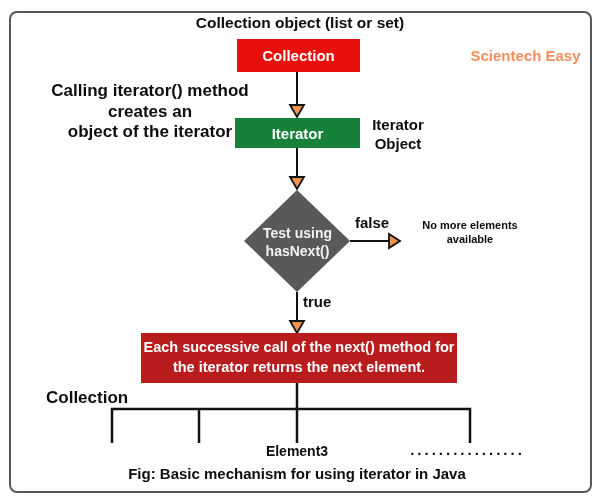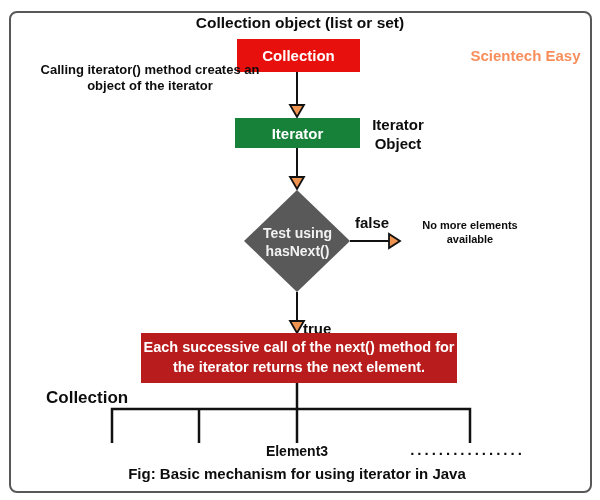--- a/index.html
+++ b/index.html
@@ -9,27 +9,27 @@
            border:2px solid #58585a; border-radius:8px; background:transparent; }
   .svg-layer { position:absolute; left:0; top:0; width:600px; height:500px; }
   .txt { position:absolute; font-weight:bold; color:#0d0d0d; line-height:1.2; }
   .center { text-align:center; }
   .pre { white-space:pre-line; }
   .box { position:absolute; display:flex; align-items:center; justify-content:center;
          color:#ffffff; font-weight:bold; }
   .title        { left:150px; top:14px;  width:300px; font-size:15.5px; }
   .watermark    { left:468px; top:47px;  width:115px; font-size:15px; color:#f78e5b; }
   .collection-box { left:237px; top:39px;  width:123px; height:33px; background:#e8100c; font-size:15px; }
-  .iterator-note  { left:28px;  top:62px;  width:244px; font-size:13px; line-height:1.22; }
+  .iterator-note  { left:28px;  top:81px;  width:244px; font-size:17px; line-height:1.22; }
   .iterator-box   { left:235px; top:118px; width:125px; height:30px; background:#178139; font-size:15px; }
   .iterator-object{ left:361px; top:116px; width:74px;  font-size:15px; line-height:1.25; }
   .diamond-label  { left:245px; top:225px; width:105px; font-size:14px; color:#f2f2f2; line-height:1.25; }
   .false-label    { left:355px; top:214px; width:40px;  font-size:15px; }
   .no-more        { left:400px; top:219px; width:140px; font-size:11px; line-height:1.25; }
-  .true-label     { left:303px; top:293px; width:40px;  font-size:15px;margin-top:27px; }
+  .true-label     { left:303px; top:293px; width:40px;  font-size:15px; }
   .next-box       { left:141px; top:333px; width:316px; height:50px; background:#b91c1c;
                     font-size:14.5px; text-align:center; white-space:pre-line; line-height:1.35; }
   .collection-label { left:46px; top:388px; width:110px; font-size:17px; }
   .element-1 { left:67px;  top:444px; width:90px;  font-size:14px; }
   .element-2 { left:154px; top:443px; width:90px;  font-size:14px; }
   .element-3 { left:252px; top:443px; width:90px;  font-size:14px; }
   .element-dots { left:405px; top:441px; width:125px; font-size:15px; letter-spacing:3px; }
   .caption   { left:97px;  top:465px; width:400px; font-size:15px; }
 </style>
 </head>

